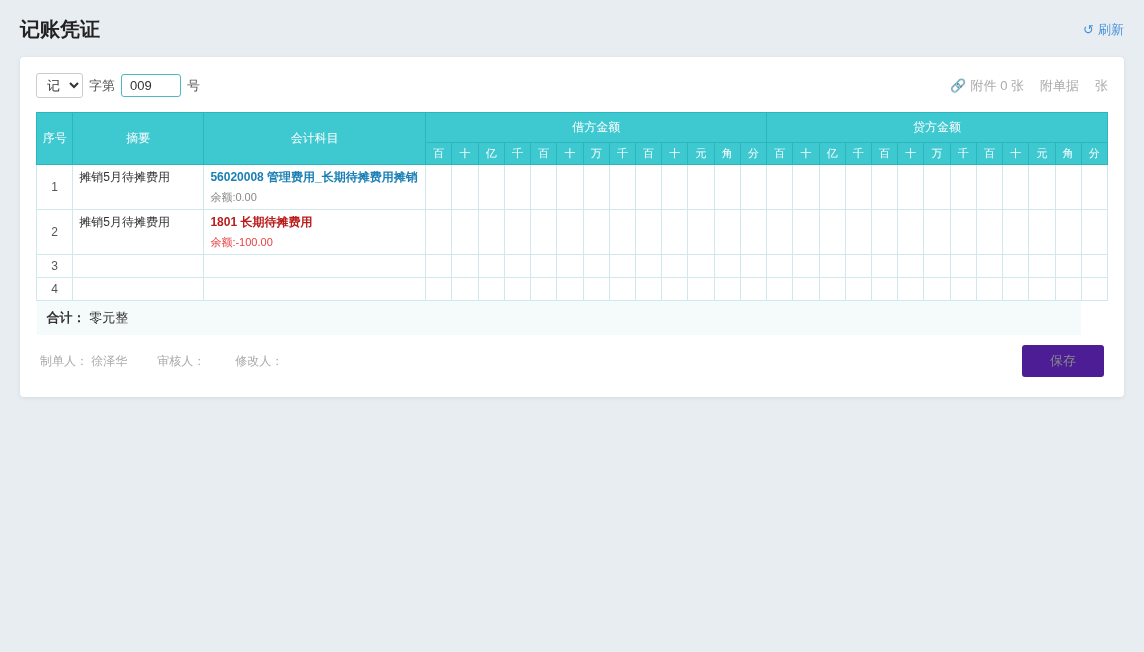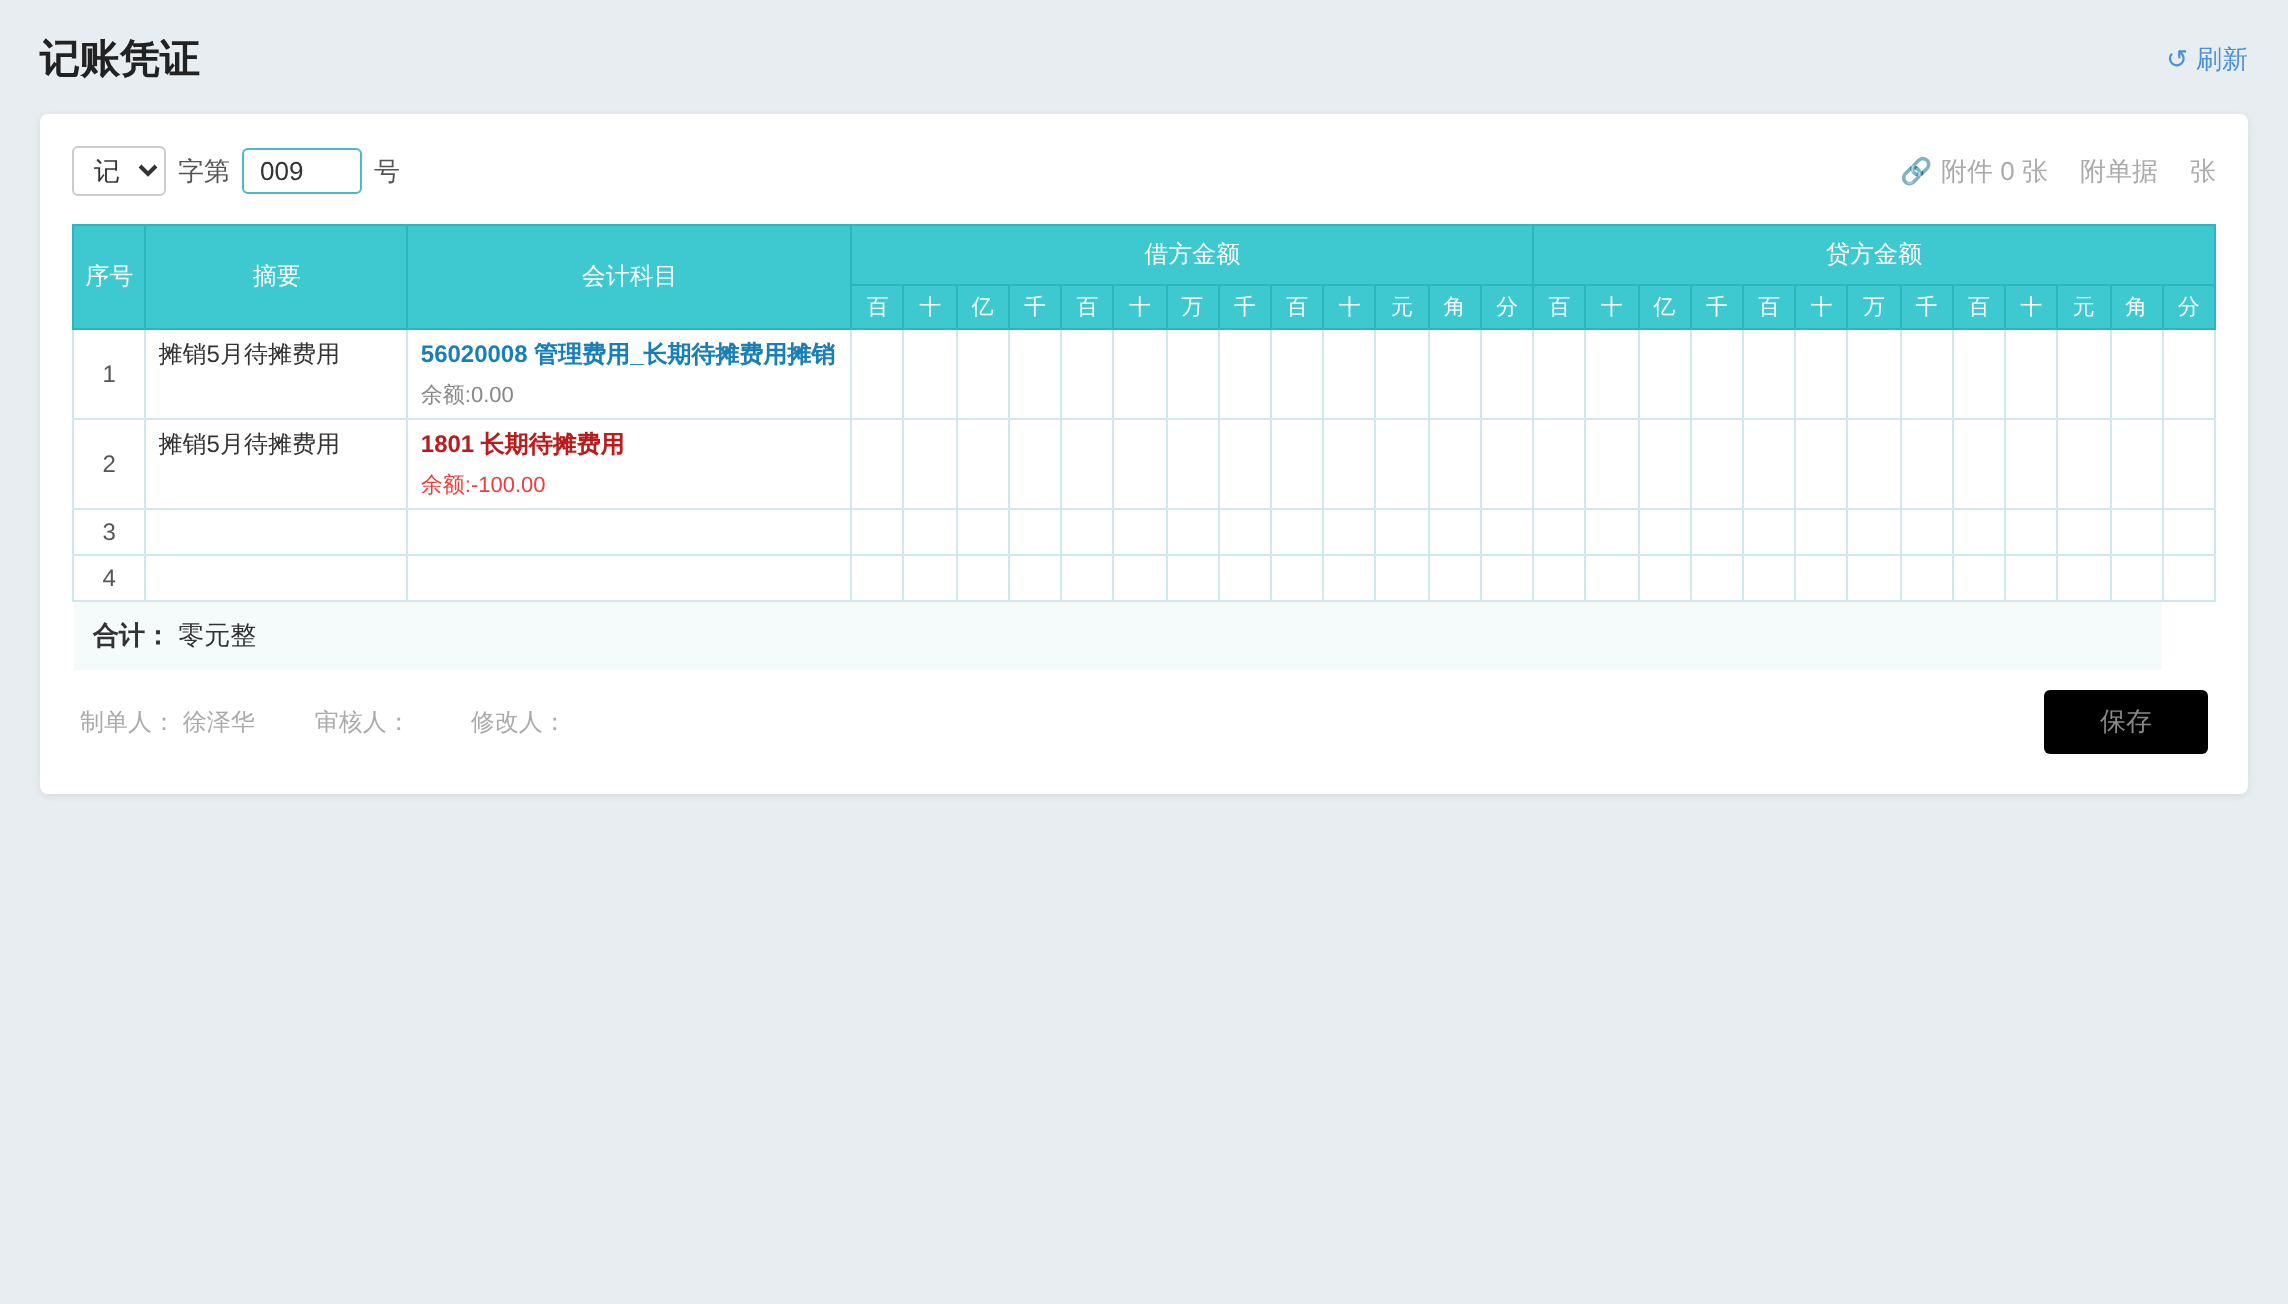--- a/index.html
+++ b/index.html
@@ -187,21 +187,21 @@
       align-items: center;
       gap: 30px;
       color: #aaa;
       font-size: 12px;
       padding: 0 4px;
     }
     .footer-right {
       margin-left: auto;
     }
     .save-btn {
-      background: #000000;
+      background: #4c1d95;
       color: #888;
       border: none;
       border-radius: 3px;
       padding: 7px 28px;
       font-size: 13px;
       cursor: not-allowed;
     }
     .col-span-debit { background: #3ec8d0; color: #fff; }
     .col-span-credit { background: #3ec8d0; color: #fff; }
     .sub-col {

